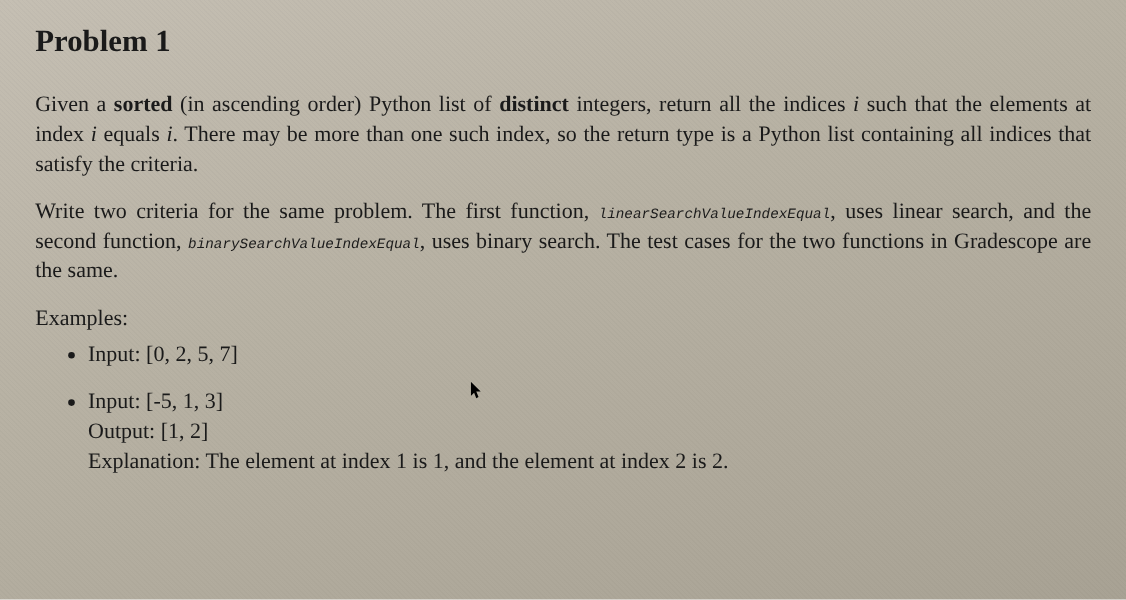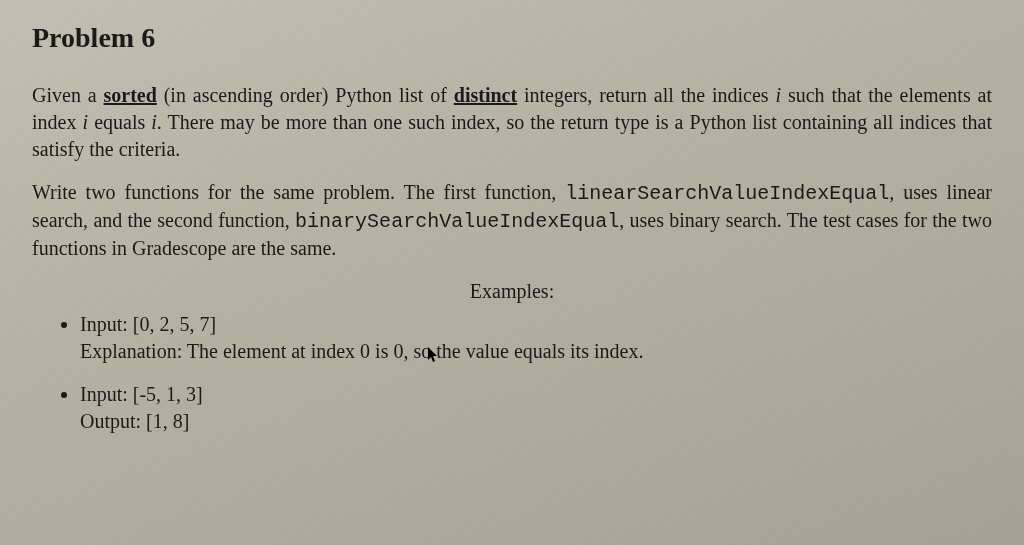--- a/index.html
+++ b/index.html
@@ -29,25 +29,26 @@
       font-size: 28px;
       font-weight: bold;
       margin: 0 0 28px 0;
     }
     p {
       font-size: 20px;
       line-height: 1.35;
       margin: 0 0 16px 0;
       text-align: justify;
     }
-    .bold { font-weight: bold; text-decoration: underline; }
+    .bold { font-weight: bold; }
     .italic-var { font-style: italic; }
     code.fn {
       font-family: 'Courier New', monospace;
-      font-size: 20px;
+      font-size: 13px;
+      font-style: italic;
     }
     ul.examples {
       list-style: disc;
       padding-left: 48px;
       margin: 4px 0 0 0;
     }
     ul.examples li {
       font-size: 20px;
       line-height: 1.35;
       margin-bottom: 16px;
@@ -60,41 +61,41 @@
       z-index: 5;
       pointer-events: none;
     }
     .line { display: block; }
   </style>
 </head>
 <body>
 
 <div class="page">
 
-  <h1>Problem 6</h1>
+  <h1>Problem 1</h1>
 
   <p>
     <span>Given a </span><span class="bold">sorted</span><span> (in ascending order) Python list of </span><span class="bold">distinct</span><span> integers, return all the indices </span><span class="italic-var">i</span><span> such that the elements at index </span><span class="italic-var">i</span><span> equals </span><span class="italic-var">i</span><span>. There may be more than one such index, so the return type is a Python list containing all indices that satisfy the criteria.</span>
   </p>
 
   <p>
-    <span>Write two functions for the same problem.  The first function, </span><code class="fn">linearSearchValueIndexEqual</code><span>, uses linear search, and the second function, </span><code class="fn">binarySearchValueIndexEqual</code><span>, uses binary search.  The test cases for the two functions in Gradescope are the same.</span>
+    <span>Write two criteria for the same problem.  The first function, </span><code class="fn">linearSearchValueIndexEqual</code><span>, uses linear search, and the second function, </span><code class="fn">binarySearchValueIndexEqual</code><span>, uses binary search.  The test cases for the two functions in Gradescope are the same.</span>
   </p>
 
 
-  <p style="margin-bottom:6px; text-align:center;">Examples:</p>
+  <p style="margin-bottom:6px; text-align:left;">Examples:</p>
 
   <ul class="examples">
     <li>
       <span class="line">Input: [0, 2, 5, 7]</span>
-      <span class="line">Explanation: The element at index 0 is 0, so the value equals its index.</span>
     </li>
     <li>
       <span class="line">Input: [-5, 1, 3]</span>
-      <span class="line">Output: [1, 8]</span>
+      <span class="line">Output: [1, 2]</span>
+      <span class="line">Explanation: The element at index 1 is 1, and the element at index 2 is 2.</span>
     </li>
   </ul>
 
 </div>
 
 <div class="cursor">
   <svg width="12" height="16" viewBox="0 0 12 16">
       <path d="M0,0 L0,13 L3,10 L5,15 L7,14 L5,9 L9,9 Z" fill="#000"></path>
     </svg>
 </div>

